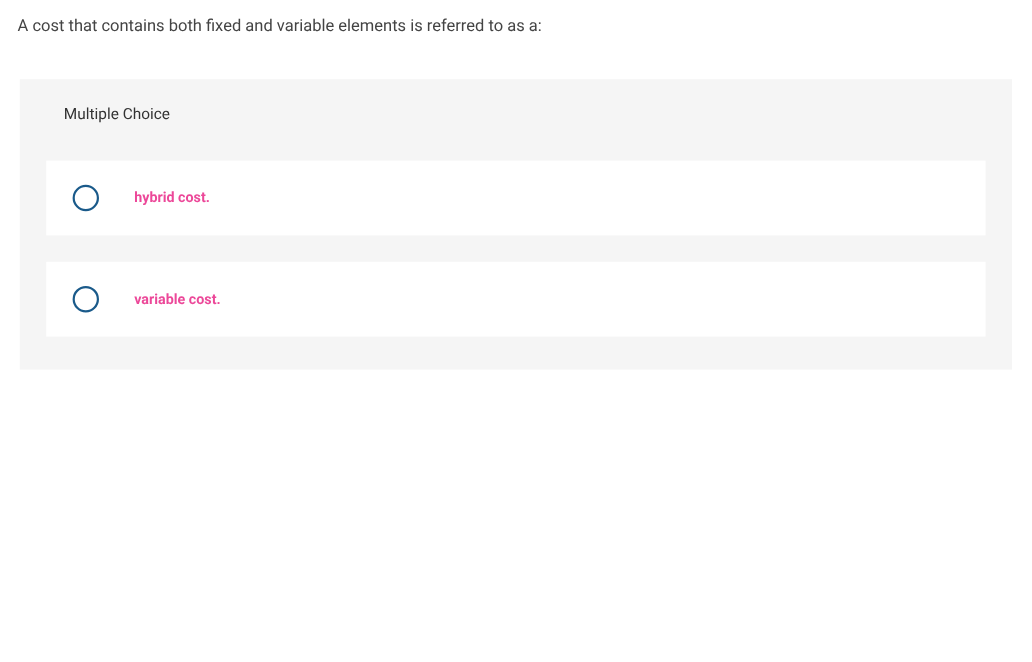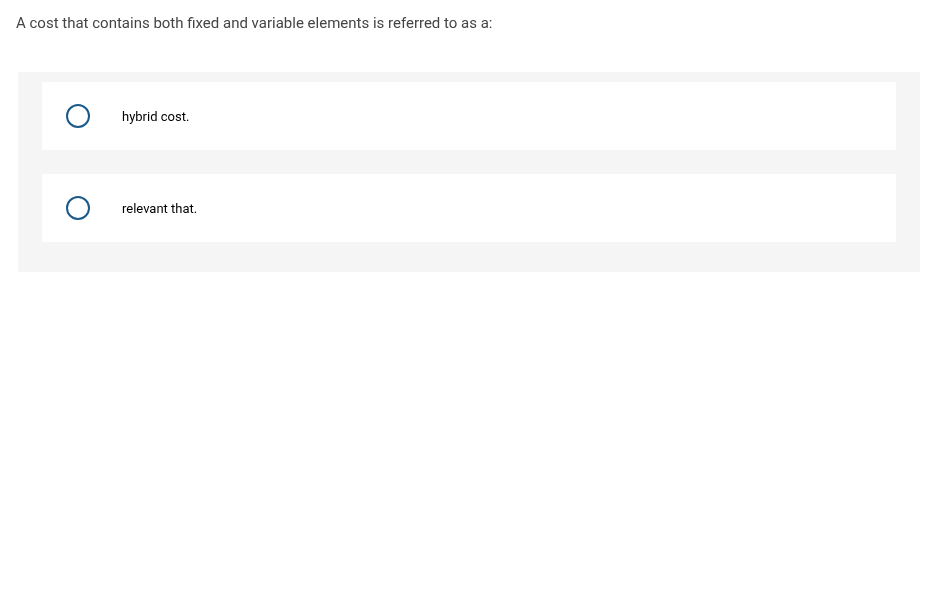--- a/index.html
+++ b/index.html
@@ -48,39 +48,40 @@
       width: 24px;
       height: 24px;
       border: 2px solid #1a5a8a;
       border-radius: 50%;
       flex-shrink: 0;
       margin-right: 32px;
       background: #ffffff;
     }
     .option-label {
       font-size: 13px;
-      color: #000000;
-      font-weight: 400;
+      color: #ec4899;
+      font-weight: 700;
     }
   </style>
 </head>
 <body>
 
 <div class="question-text">A cost that contains both fixed and variable elements is referred to as a:</div>
 
 <div class="question-container">
+  <div class="header-section">Multiple Choice</div>
 
   <div class="options-section">
 
     <div class="option-row">
       <div class="radio-circle"></div>
       <span class="option-label">hybrid cost.</span>
     </div>
 
 
 
     <div class="option-row">
       <div class="radio-circle"></div>
-      <span class="option-label">relevant that.</span>
+      <span class="option-label">variable cost.</span>
     </div>
 
   </div>
 </div>
 
 </body></html>

